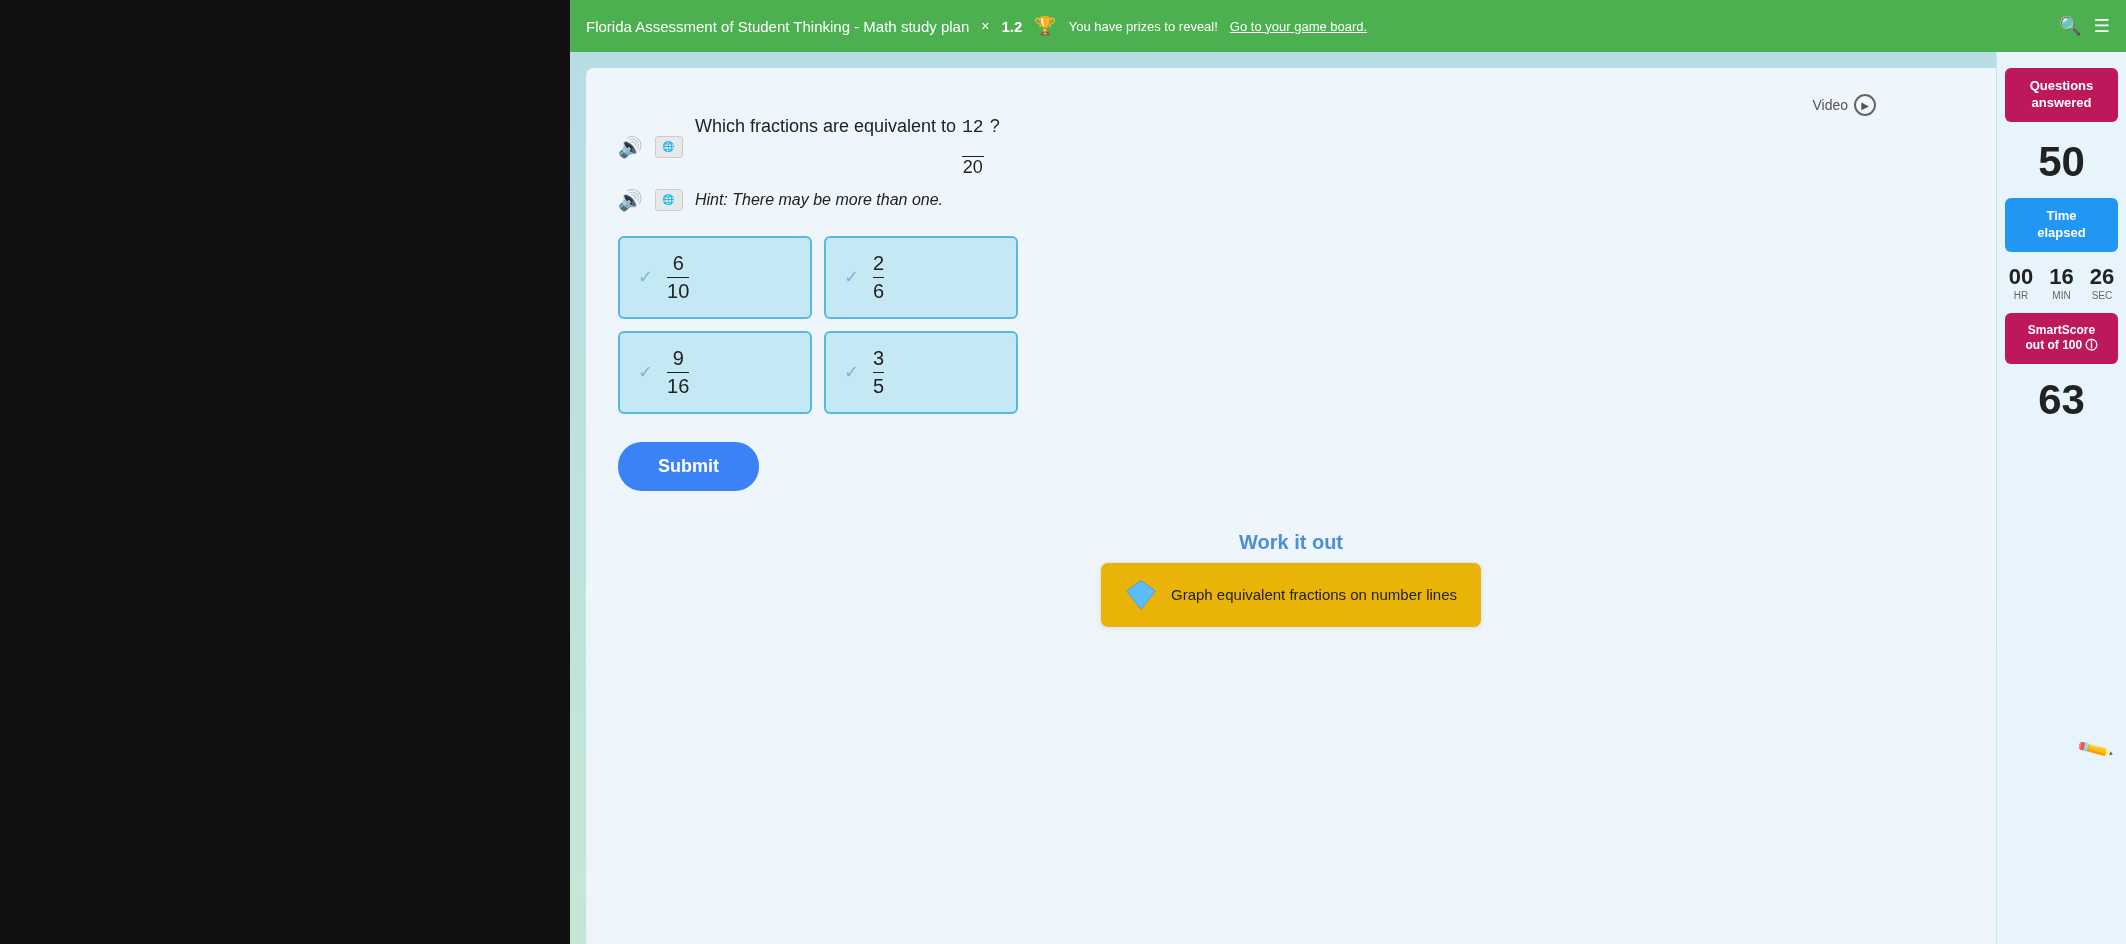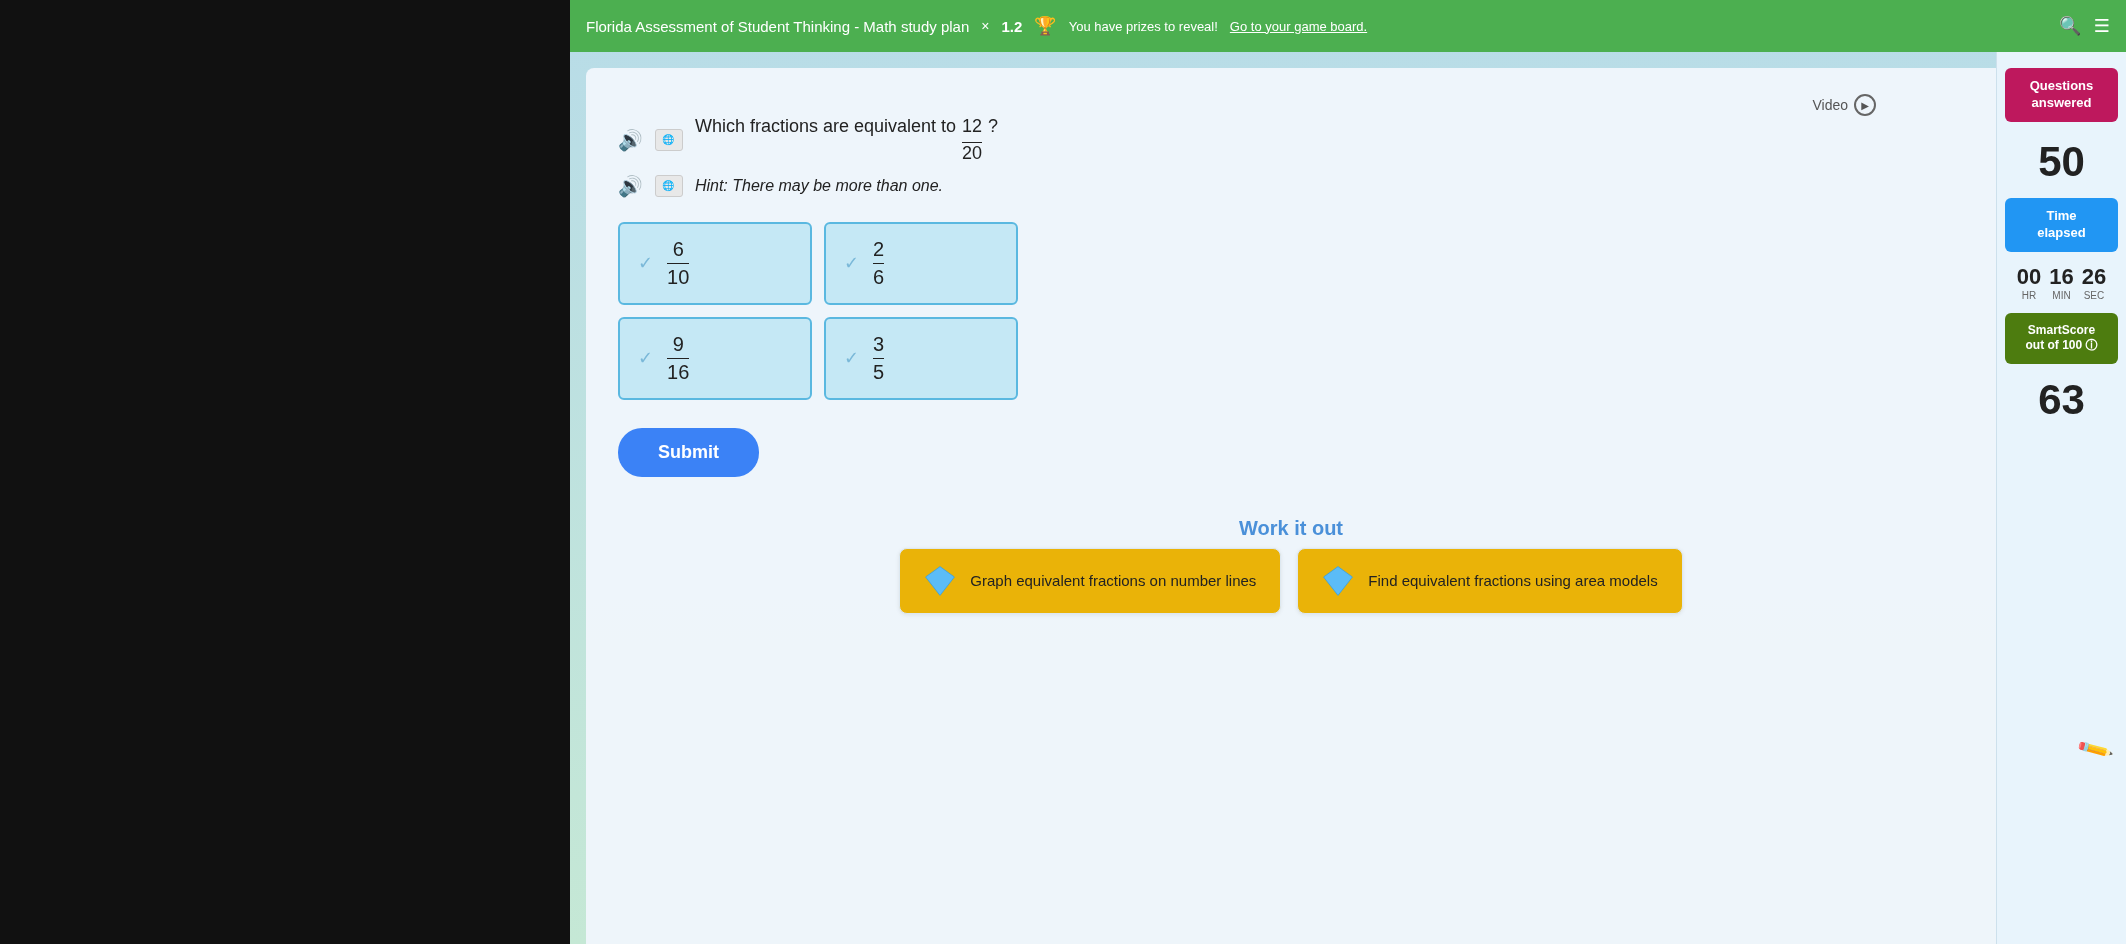--- a/index.html
+++ b/index.html
@@ -170,23 +170,24 @@
     .fraction {
       display: inline-flex;
       flex-direction: column;
       align-items: center;
       line-height: 1.1;
       font-size: 18px;
     }
 
     .fraction .numerator {
       border-bottom: 1.5px solid #222;
-      padding-bottom: 5px;
+      padding-bottom: 18px;
       width: 100%;
       text-align: center;
+      font-family: Liberation Mono, monospace;
     }
 
     .fraction .denominator {
       padding-top: 1px;
       text-align: center;
     }
 
     .hint-row {
       display: flex;
       align-items: center;
@@ -353,21 +354,21 @@
       font-size: 13px;
       font-weight: bold;
       text-align: center;
       cursor: pointer;
       width: 100%;
       line-height: 1.3;
     }
 
     .timer-display {
       display: flex;
-      gap: 8px;
+      gap: 16px;
       align-items: flex-start;
       justify-content: center;
       width: 100%;
     }
 
     .timer-unit {
       display: flex;
       flex-direction: column;
       align-items: center;
     }
@@ -378,21 +379,21 @@
       color: #222;
     }
 
     .timer-label {
       font-size: 10px;
       color: #666;
       text-transform: uppercase;
     }
 
     .smart-score-btn {
-      background: #4d7c0f;
+      background: #be185d;
       color: white;
       border: none;
       border-radius: 6px;
       padding: 10px 12px;
       font-size: 12px;
       font-weight: bold;
       text-align: center;
       cursor: pointer;
       width: 100%;
       line-height: 1.3;
@@ -521,26 +522,20 @@
         <div class="work-it-out-title">Work it out</div>
         <div class="help-cards">
 
           <div class="help-card">
             <svg class="diamond-svg" viewBox="0 0 40 40">
               <polygon points="20,2 38,15 20,38 2,15" fill="#5bbcf7" stroke="#3a9fd9" stroke-width="1"></polygon>
             </svg>
             <span class="help-card-text">Graph equivalent fractions on number lines</span>
           </div>
 
-          <div class="help-card">
-            <svg class="diamond-svg" viewBox="0 0 40 40">
-              <polygon points="20,2 38,15 20,38 2,15" fill="#5bbcf7" stroke="#3a9fd9" stroke-width="1"></polygon>
-            </svg>
-            <span class="help-card-text">Find equivalent fractions using area models</span>
-          </div>
 
         </div>
       </div>
 
     </div>
 
     <div class="right-sidebar">
 
       <button class="questions-answered-btn">
         <span>Questions<br>answered</span>

